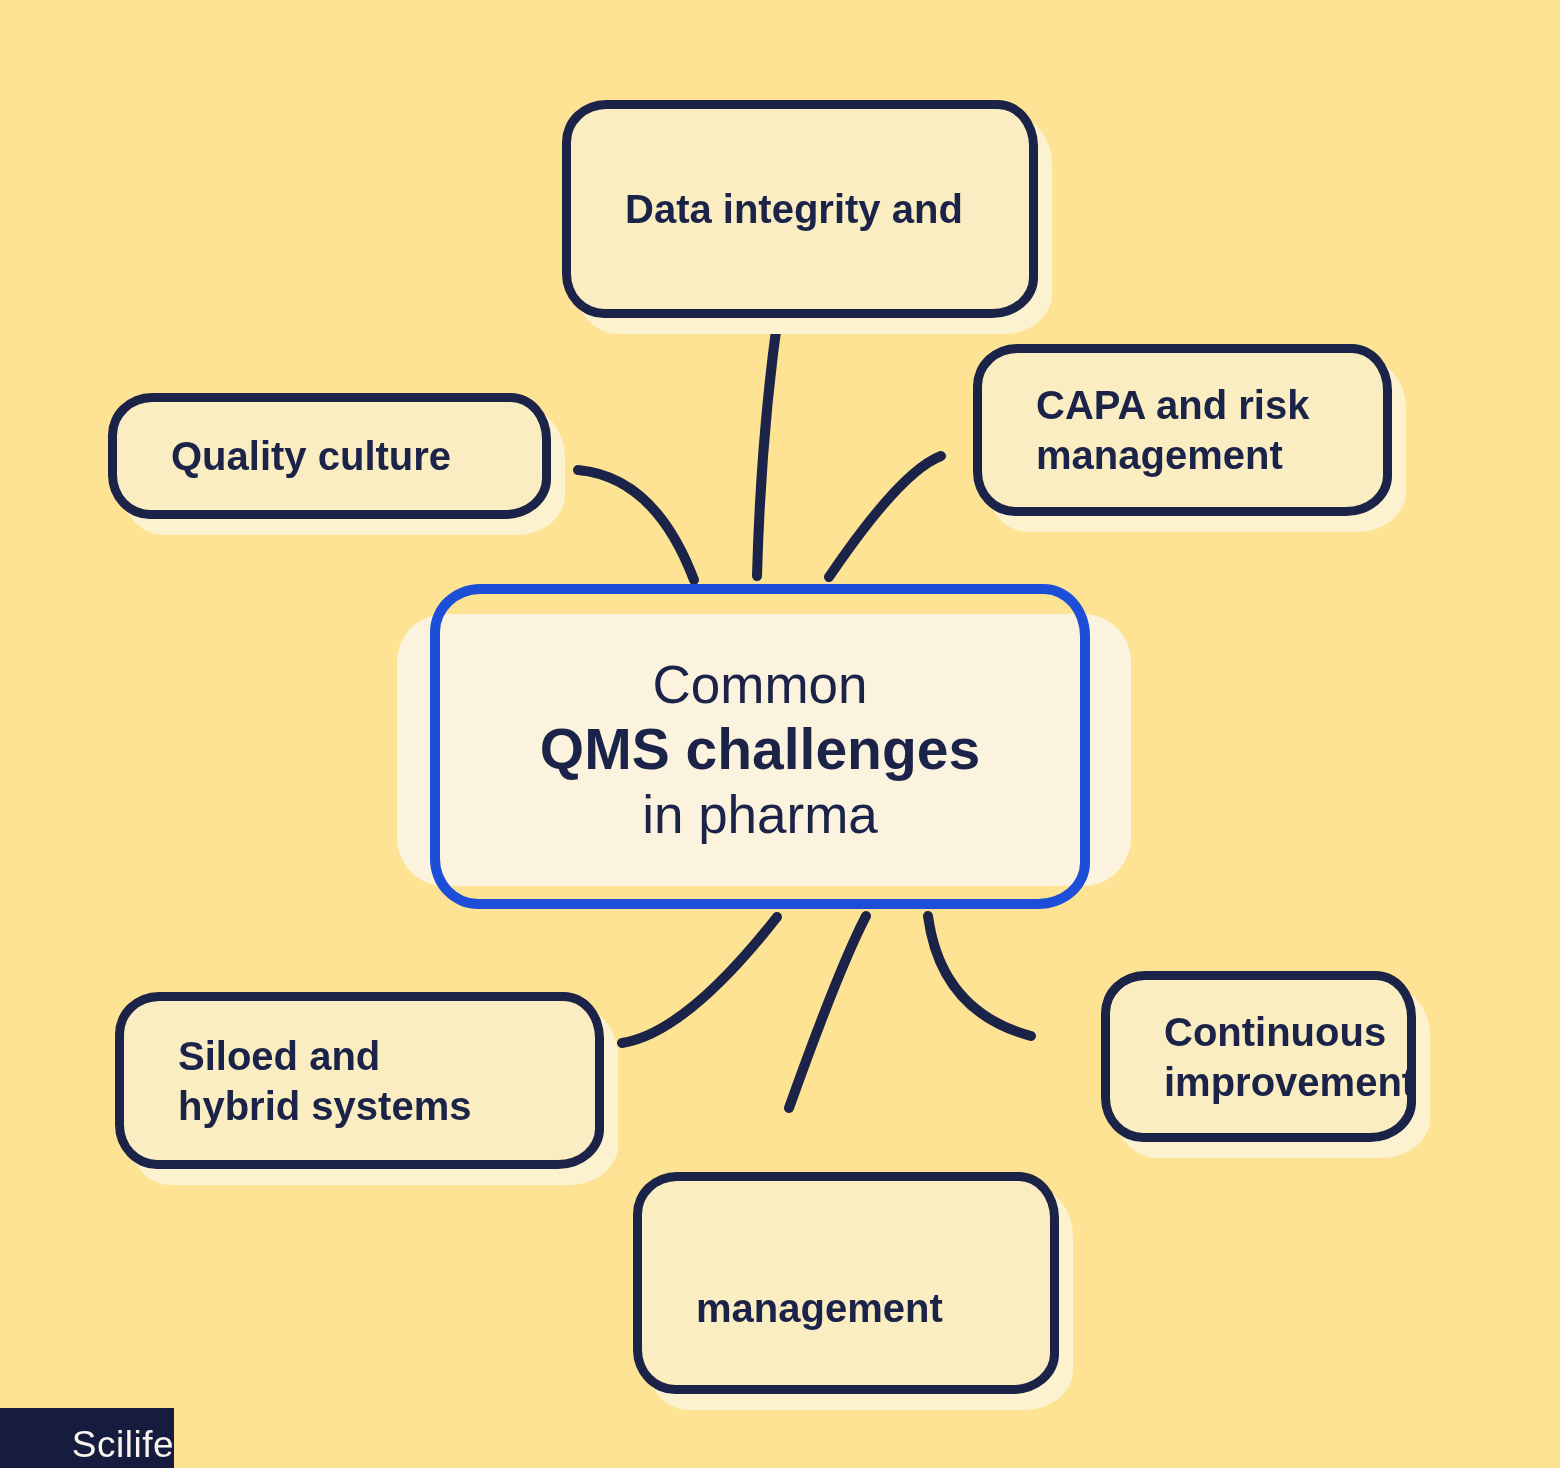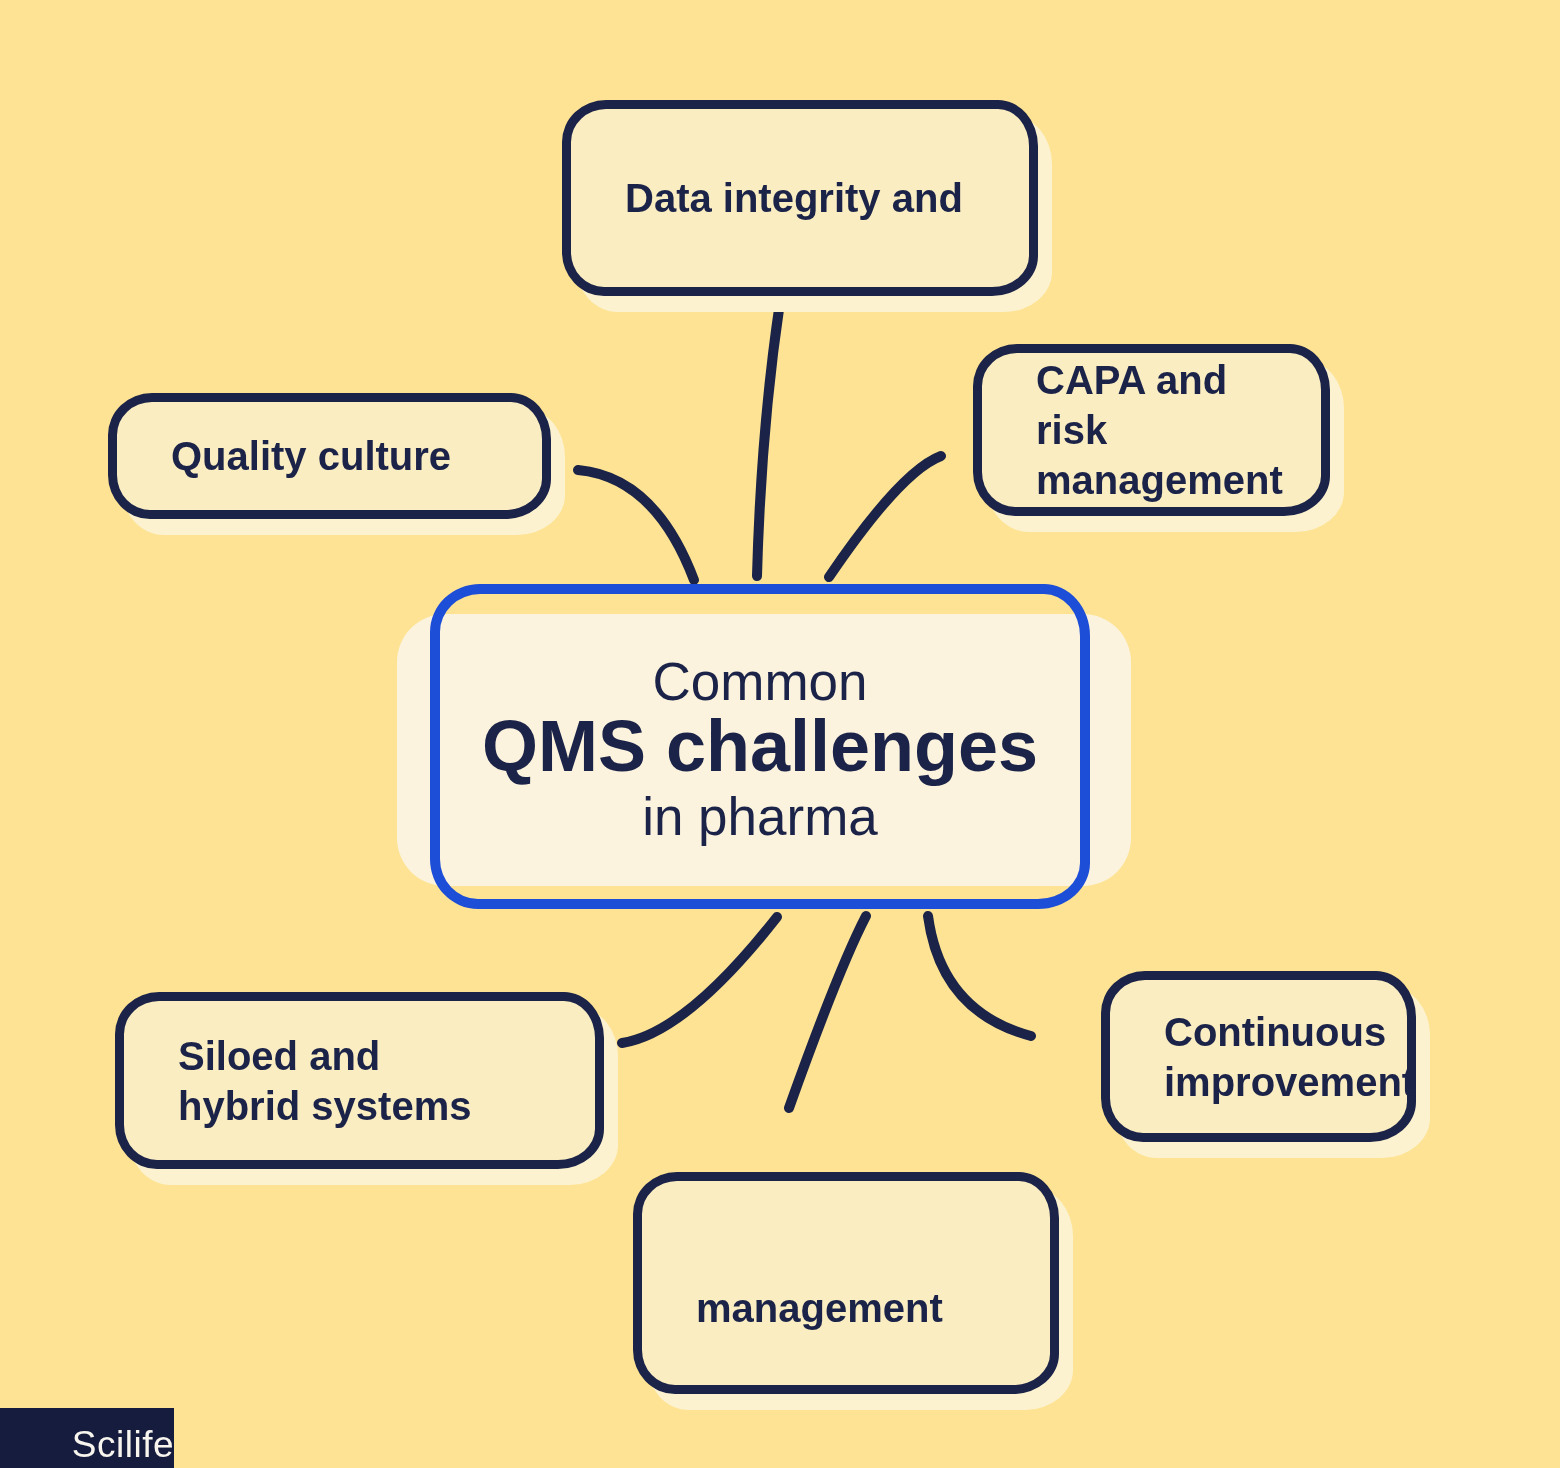--- a/index.html
+++ b/index.html
@@ -71,21 +71,21 @@
   }
   .center-text {
     text-align: center;
     font-size: 53px;
     line-height: 64px;
     font-weight: 400;
     margin-top: 6px;
   }
   .center-text .bold-line {
     font-weight: bold;
-    font-size: 72px;
+    font-size: 57px;
   }
   
   .logo-plate {
     position: absolute;
     left: 0; top: 1408px;
     width: 174px; height: 74px;
     background: #161C3D;
     display: flex;
     align-items: center;
     justify-content: flex-end;
@@ -116,30 +116,30 @@
 
   <div class="center-backdrop"></div>
   <div class="center-box">
     <div class="center-text">
       <span>Common</span><br>
       <span class="bold-line">QMS challenges</span><br>
       <span>in pharma</span>
     </div>
   </div>
 
-  <div class="node" style="left:562px; top:100px; width:476px; height:196px;text-align:center;">
+  <div class="node" style="left:562px; top:100px; width:476px; height:218px;text-align:center;">
     <div class="node-shadow"></div>
     <div class="node-box">
       <div class="node-label">
         <span>Data integrity and</span><br>
       </div>
     </div>
   </div>
 
-  <div class="node" style="left:973px; top:344px; width:357px; height:172px;">
+  <div class="node" style="left:973px; top:344px; width:419px; height:172px;">
     <div class="node-shadow"></div>
     <div class="node-box">
       <div class="node-label">
         <span>CAPA and risk</span><br>
         <span>management</span>
       </div>
     </div>
   </div>
 
   <div class="node" style="left:108px; top:393px; width:443px; height:126px;">

